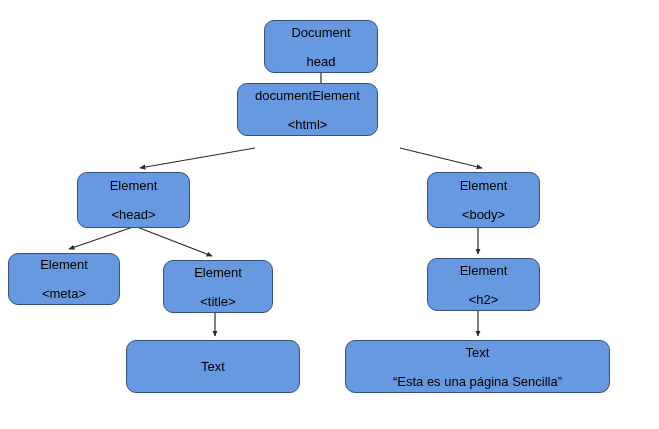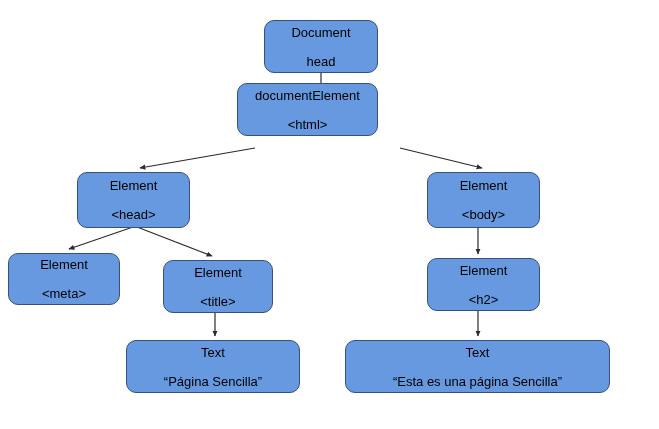--- a/index.html
+++ b/index.html
@@ -118,21 +118,20 @@
     <span class="node-line2">&lt;title&gt;</span>
   </div>
 
   <div class="node" id="node-element-h2">
     <span class="node-line1">Element</span>
     <span class="node-line2">&lt;h2&gt;</span>
   </div>
 
   <div class="node" id="node-text-title">
     <span class="node-line1">Text</span>
-    <span class="node-line2">“Página Sencilla”</span>
   </div>
 
   <div class="node" id="node-text-h2">
     <span class="node-line1">Text</span>
     <span class="node-line2">“Esta es una página Sencilla”</span>
   </div>
 
 </div>
 
 </body></html>

